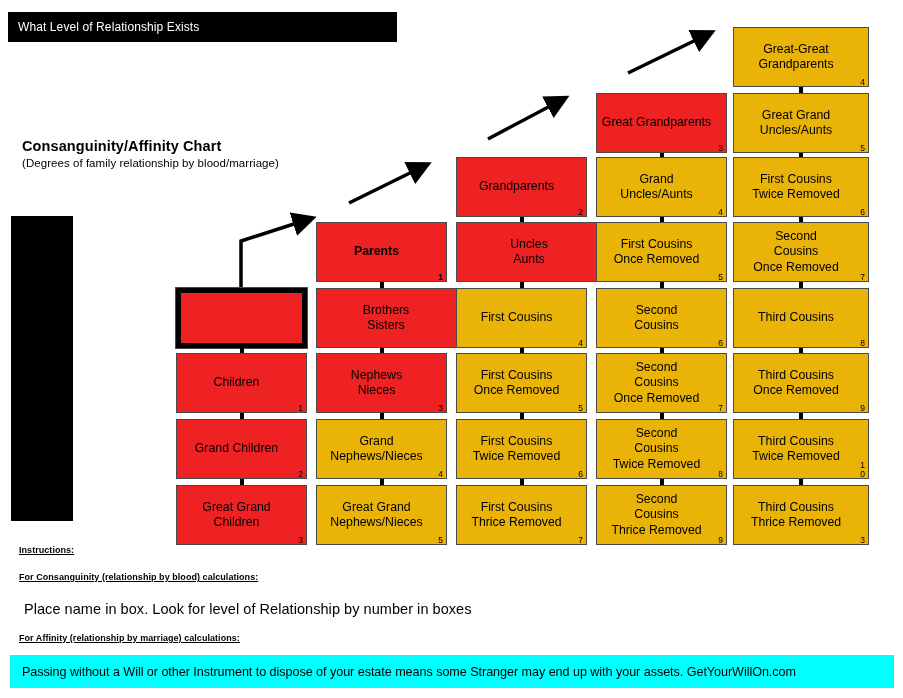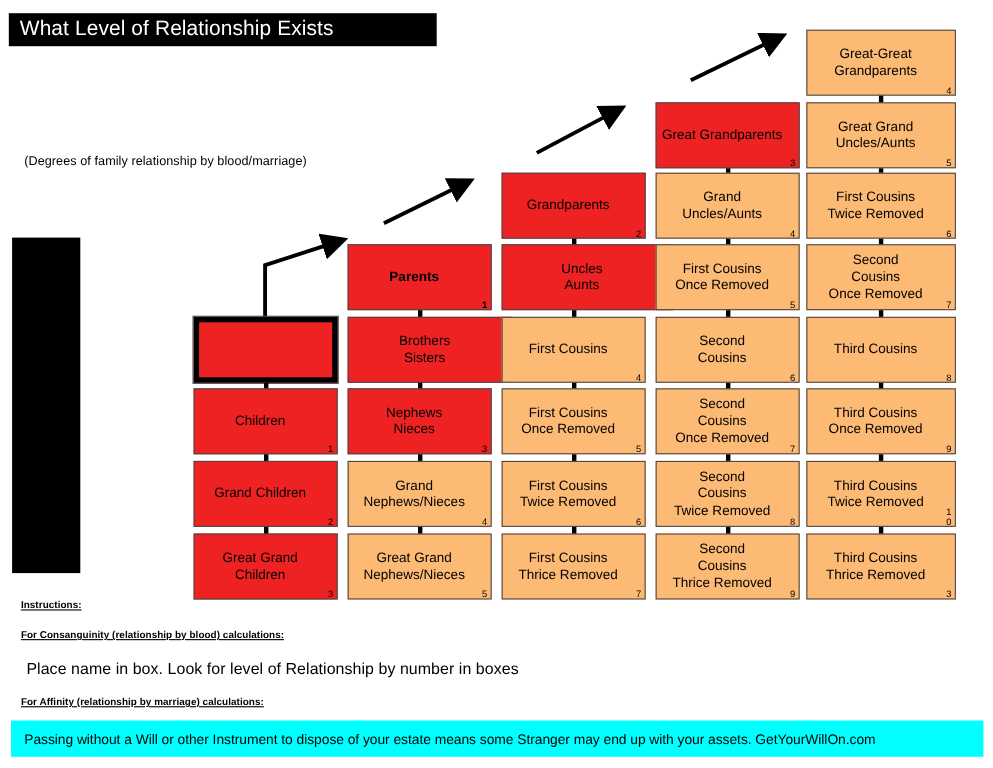--- a/index.html
+++ b/index.html
@@ -18,21 +18,21 @@
 
   
   #title-bar {
     position: absolute;
     left: 8px;
     top: 12px;
     width: 389px;
     height: 30px;
     background: #000000;
     color: #ffffff;
-    font-size: 19px;
+    font-size: 12px;
     line-height: 30px;
     padding-left: 10px;
     box-sizing: border-box;
     letter-spacing: .1px;
   }
 
   
   #chart-heading {
     position: absolute;
     left: 22px;
@@ -77,21 +77,21 @@
     align-items: center;
     justify-content: center;
     text-align: center;
     font-size: 12.3px;
     line-height: 15.5px;
     color: #000000;
     pointer-events: auto;
     padding: 2px 14px 2px 4px;
   }
   .cell.red   { background: #ee2222; }
-  .cell.green { background: #fdba74; }
+  .cell.green { background: #eab308; }
   .cell .label { display: block; white-space: pre-line; }
   .cell .num {
     position: absolute;
     right: 3px;
     bottom: 0px;
     font-size: 8.5px;
     line-height: 8.5px;
     width: 8px;
     text-align: right;
     word-break: break-all;
@@ -163,20 +163,21 @@
     color: #b9b9b9;
     letter-spacing: .2px;
   }
 </style>
 </head>
 <body>
 
 <div id="title-bar">What Level of Relationship Exists</div>
 
 <div id="chart-heading">
+  <div class="h-main">Consanguinity/Affinity Chart</div>
   <div class="h-sub">(Degrees of family relationship by blood/marriage)</div>
 </div>
 
 <div id="left-black-bar"></div>
 
 <svg id="arrows" viewBox="0 0 903 698" width="903" height="698">
   <defs>
     <marker id="ah" markerWidth="7" markerHeight="7" refX="2" refY="3.5" orient="auto" markerUnits="strokeWidth">
       <polygon points="0,0 7,3.5 0,7" fill="#000000"></polygon>
     </marker>

